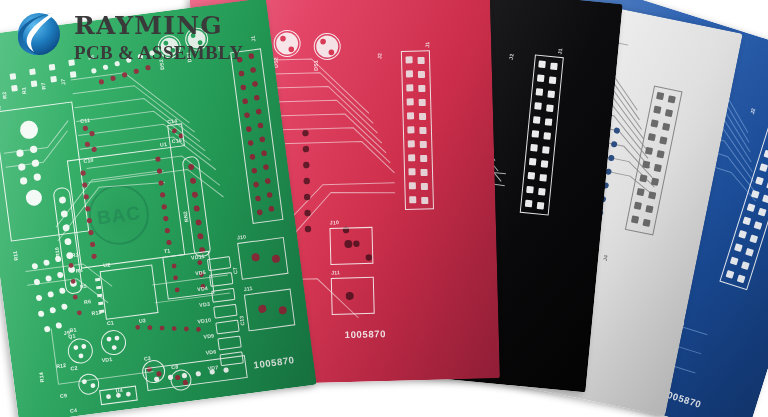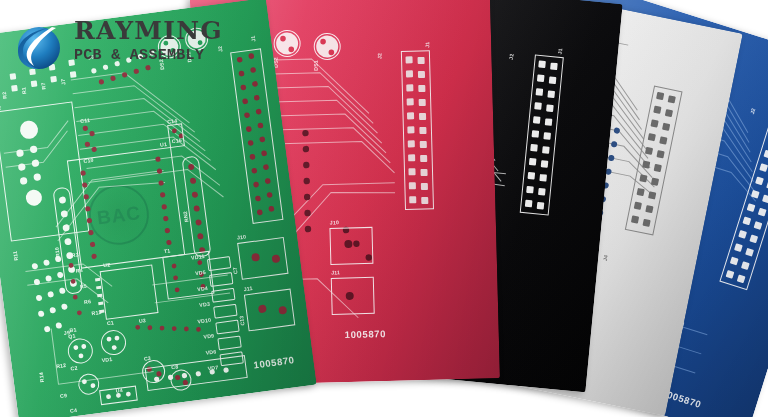--- a/index.html
+++ b/index.html
@@ -7,30 +7,30 @@
   body{
     width:768px;height:417px;
     background:#ffffff;
     font-family:"Liberation Sans", sans-serif;
     overflow:hidden;
     position:relative;
   }
   #stage{position:absolute;inset:0;width:768px;height:417px;overflow:hidden;background:#fff;}
 
   
-  .logo-wrap{position:absolute;left:8px;top:18px;display:flex;align-items:flex-start;gap:8px;z-index:60;}
+  .logo-wrap{position:absolute;left:8px;top:4px;display:flex;align-items:flex-end;gap:8px;z-index:60;}
   .logo-mark{width:58px;height:58px;position:relative;flex:0 0 auto;}
   .logo-text{display:flex;flex-direction:column;justify-content:center;line-height:1;}
   .logo-title{
     font-size:25px;font-weight:700;letter-spacing:1.2px;color:#3a3a3a;
     font-family:"DejaVu Serif", serif;
   }
   .logo-sub{
-    font-size:15px;font-weight:700;letter-spacing:0.3px;color:#3a3a3a;margin-top:5px;
-    font-family:Liberation Mono, monospace;
+    font-size:19px;font-weight:700;letter-spacing:0.3px;color:#3a3a3a;margin-top:5px;
+    font-family:Liberation Serif, serif;
   }
 
   
   .fan{position:absolute;left:0;top:0;width:768px;height:417px;}
   .board{
     position:absolute;
     width:300px;height:390px;
     border-radius:3px;
     overflow:hidden;
     box-shadow:-3px 2px 7px rgba(0,0,0,.28);

